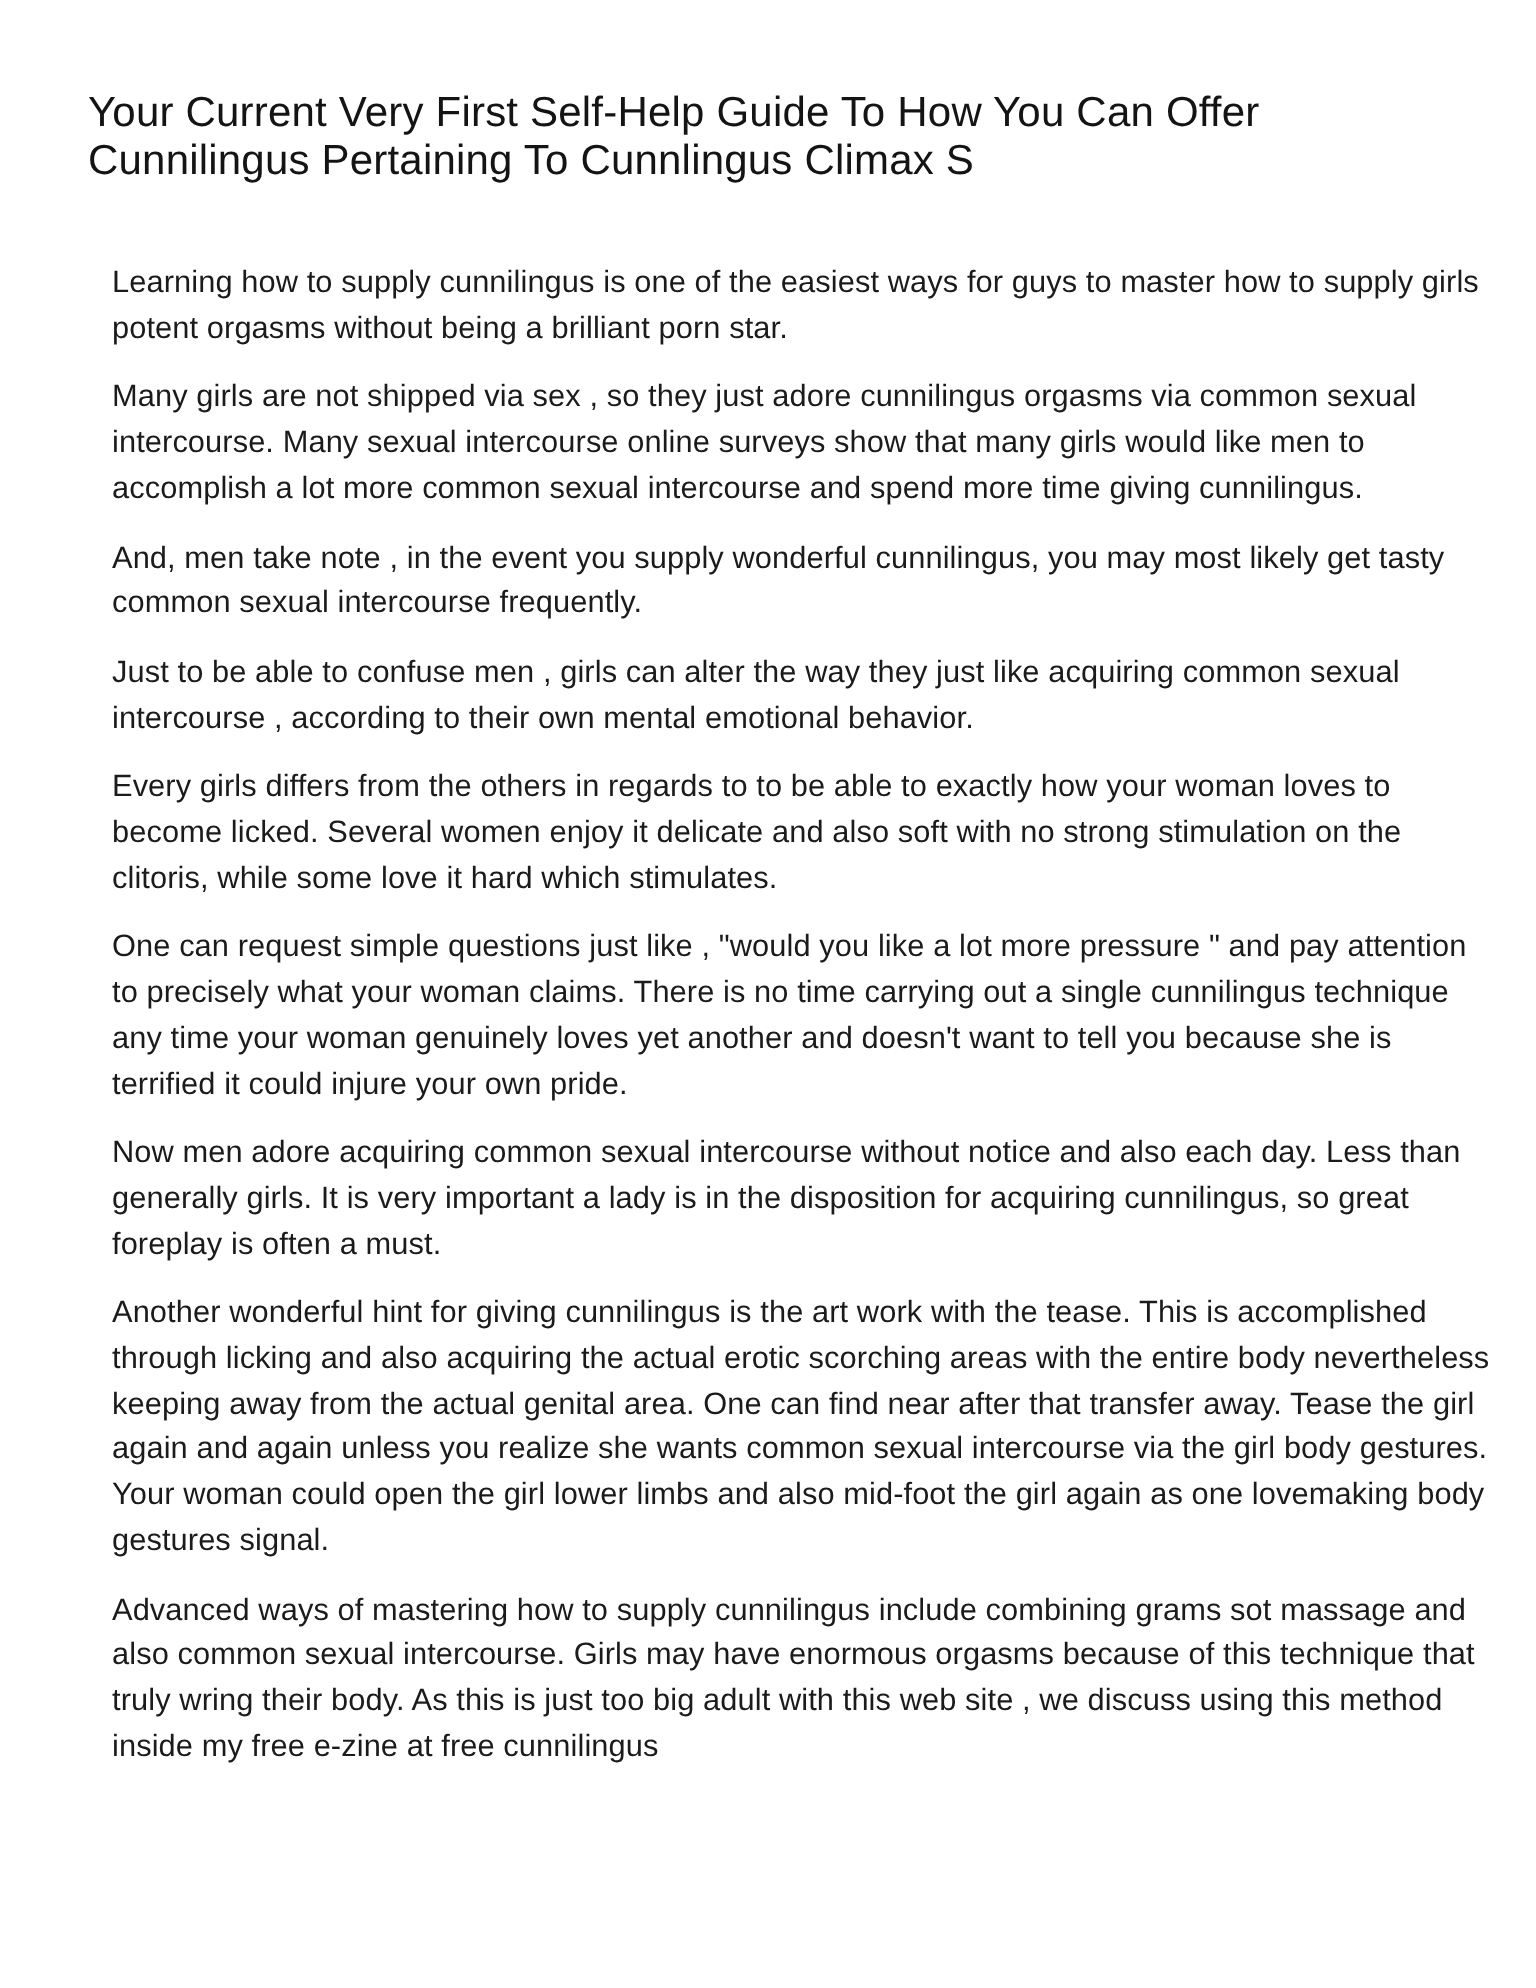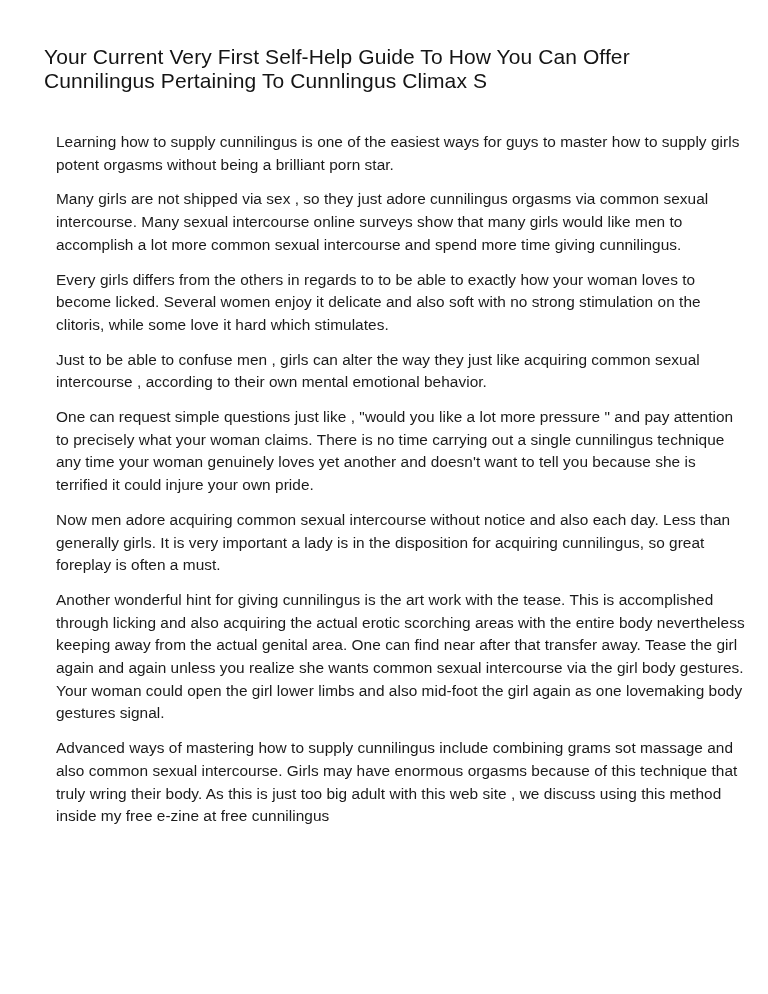--- a/index.html
+++ b/index.html
@@ -45,20 +45,21 @@
   }
 </style>
 </head>
 <body>
 
 <div class="page">
   <h1 class="doc-title">Your Current Very First Self-Help Guide To How You Can Offer Cunnilingus Pertaining To Cunnlingus Climax S</h1>
   <div class="doc-body">
       <p>Learning how to supply cunnilingus is one of the easiest ways for guys to master how to supply girls potent orgasms without being a brilliant porn star.</p>
       <p>Many girls are not shipped via sex , so they just adore cunnilingus orgasms via common sexual intercourse. Many sexual intercourse online surveys show that many girls would like men to accomplish a lot more common sexual intercourse and spend more time giving cunnilingus.</p>
+      <p>And, men take note , in the event you supply wonderful cunnilingus, you may most likely get tasty common sexual intercourse frequently.</p>
+      <p>Just to be able to confuse men , girls can alter the way they just like acquiring common sexual intercourse , according to their own mental emotional behavior.</p>
       <p>Every girls differs from the others in regards to to be able to exactly how your woman loves to become licked. Several women enjoy it delicate and also soft with no strong stimulation on the clitoris, while some love it hard which stimulates.</p>
-      <p>Just to be able to confuse men , girls can alter the way they just like acquiring common sexual intercourse , according to their own mental emotional behavior.</p>
       <p>One can request simple questions just like , "would you like a lot more pressure " and pay attention to precisely what your woman claims. There is no time carrying out a single cunnilingus technique any time your woman genuinely loves yet another and doesn't want to tell you because she is terrified it could injure your own pride.</p>
       <p>Now men adore acquiring common sexual intercourse without notice and also each day. Less than generally girls. It is very important a lady is in the disposition for acquiring cunnilingus, so great foreplay is often a must.</p>
       <p>Another wonderful hint for giving cunnilingus is the art work with the tease. This is accomplished through licking and also acquiring the actual erotic scorching areas with the entire body nevertheless keeping away from the actual genital area. One can find near after that transfer away. Tease the girl again and again unless you realize she wants common sexual intercourse via the girl body gestures. Your woman could open the girl lower limbs and also mid-foot the girl again as one lovemaking body gestures signal.</p>
       <p>Advanced ways of mastering how to supply cunnilingus include combining grams sot massage and also common sexual intercourse. Girls may have enormous orgasms because of this technique that truly wring their body. As this is just too big adult with this web site , we discuss using this method inside my free e-zine at free cunnilingus</p>
     </div>
 </div>
 
 </body></html>

